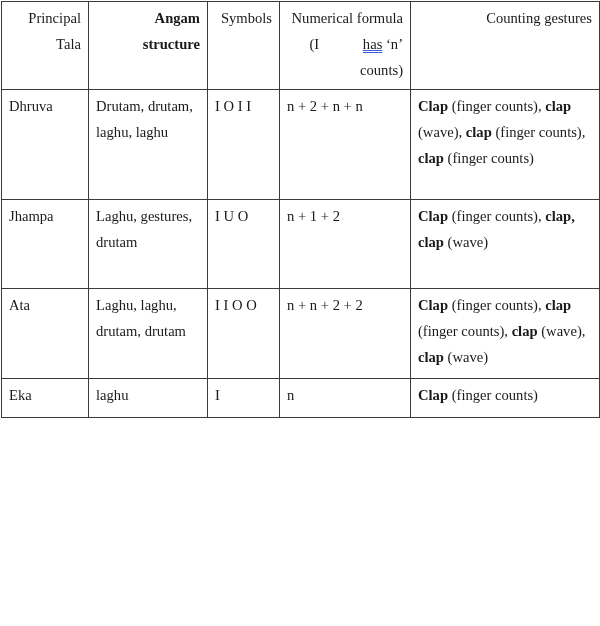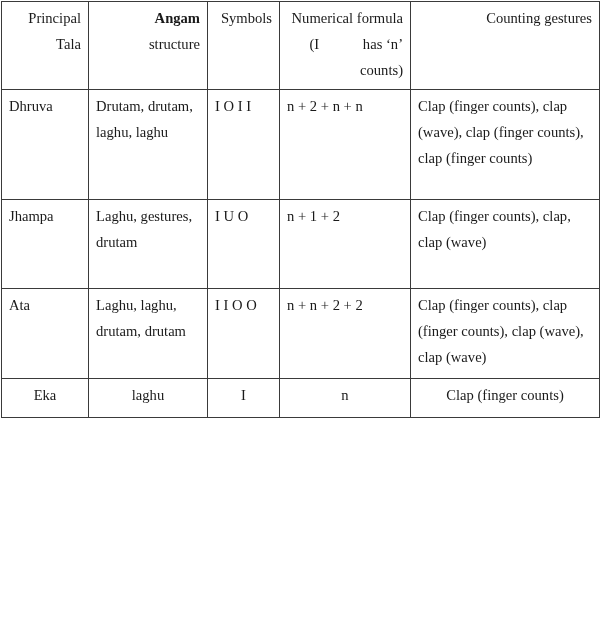--- a/index.html
+++ b/index.html
@@ -36,24 +36,25 @@
   col.c2 { width: 72px; }
   col.c3 { width: 131px; }
   col.c4 { width: 189px; }
   tr.r-head td { height: 84px; text-align: right; }
   tr.r-dhruva td { height: 106px; }
   tr.r-matya td { height: 85px; }
   tr.r-rupaka td { height: 58px; }
   tr.r-jhampa td { height: 85px; }
   tr.r-triputa td { height: 55px; }
   tr.r-ata td { height: 86px; }
-  tr.r-eka td { height: 35px; text-align: center; }
-  .b { font-weight: normal; }
+  tr.r-eka td { height: 35px; }
+  .b { font-weight: bold; }
   .bi { font-weight: bold; }
   .spell {
+    text-decoration: underline;
     text-decoration-color: #3b5bdb;
     text-decoration-style: double;
     margin-left: 40px;
   }
 </style>
 </head>
 <body>
 
 <table class="tala">
   <colgroup>

